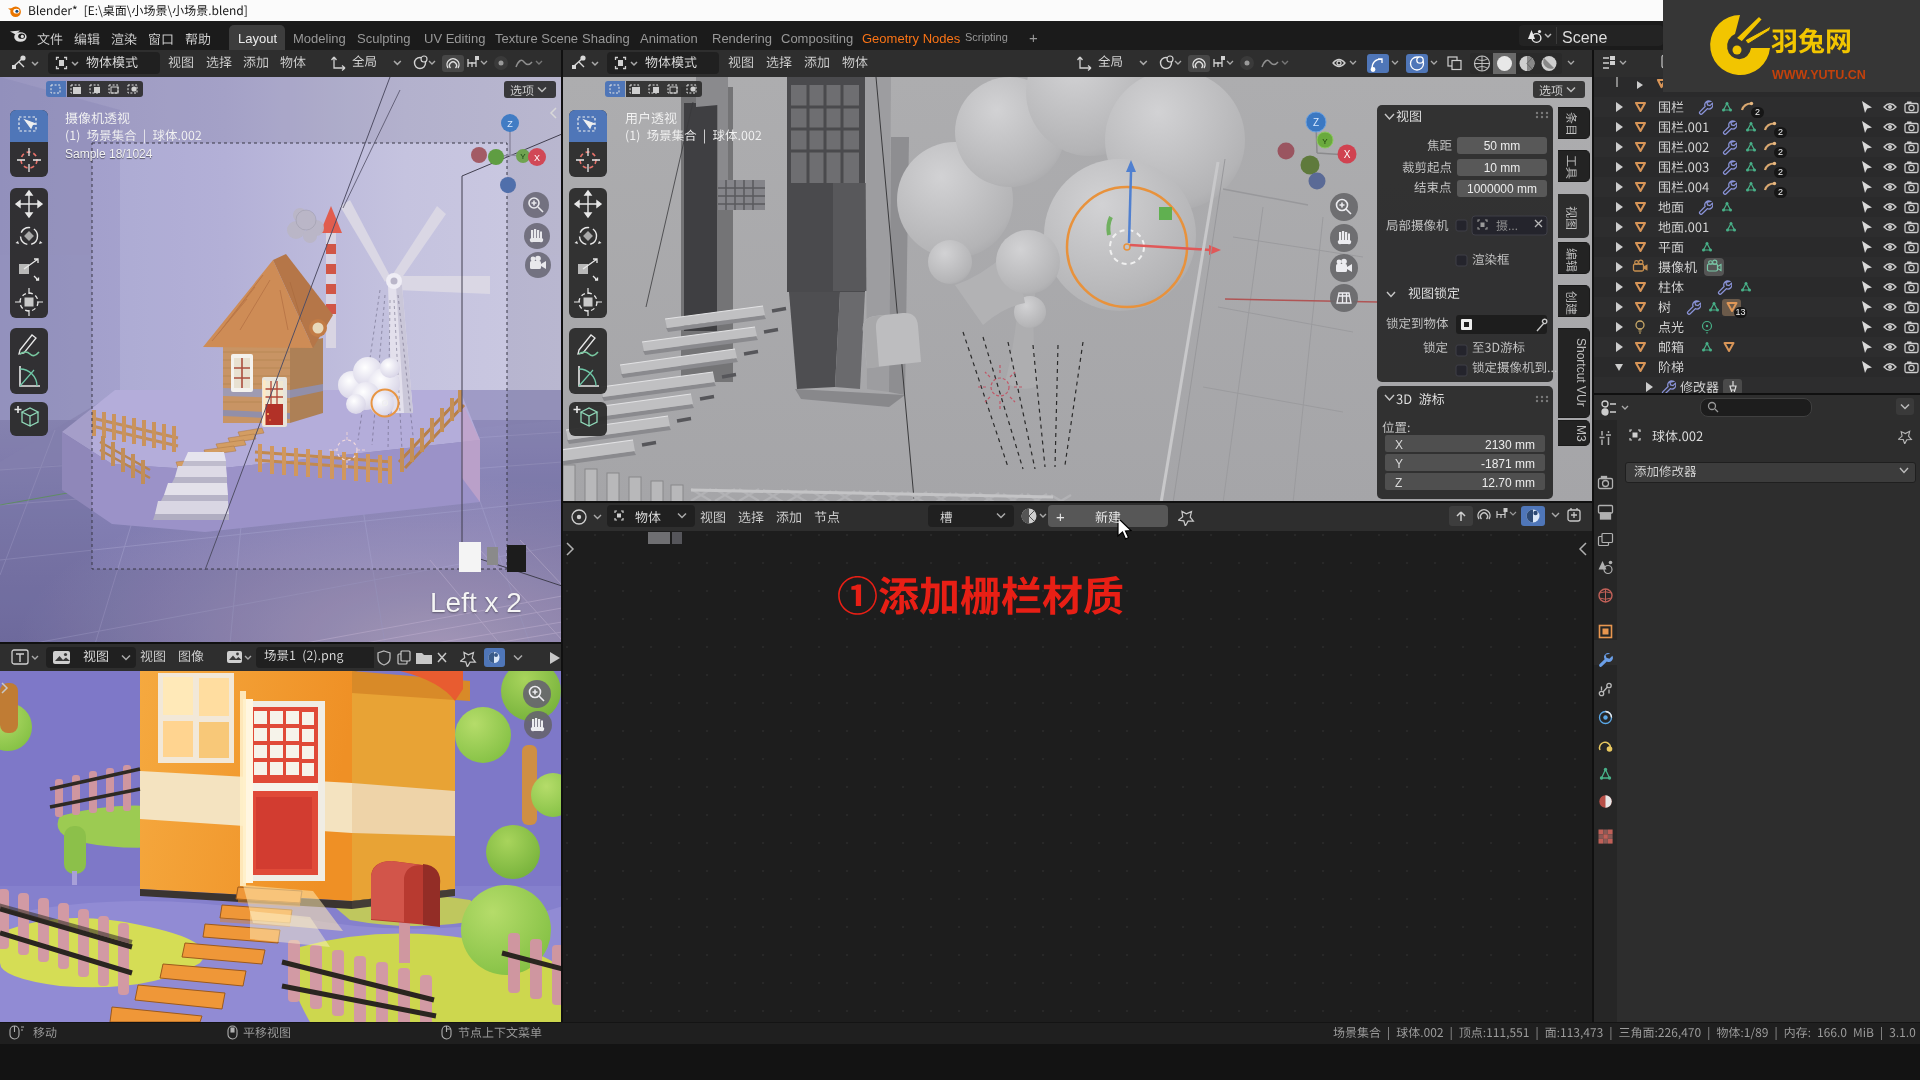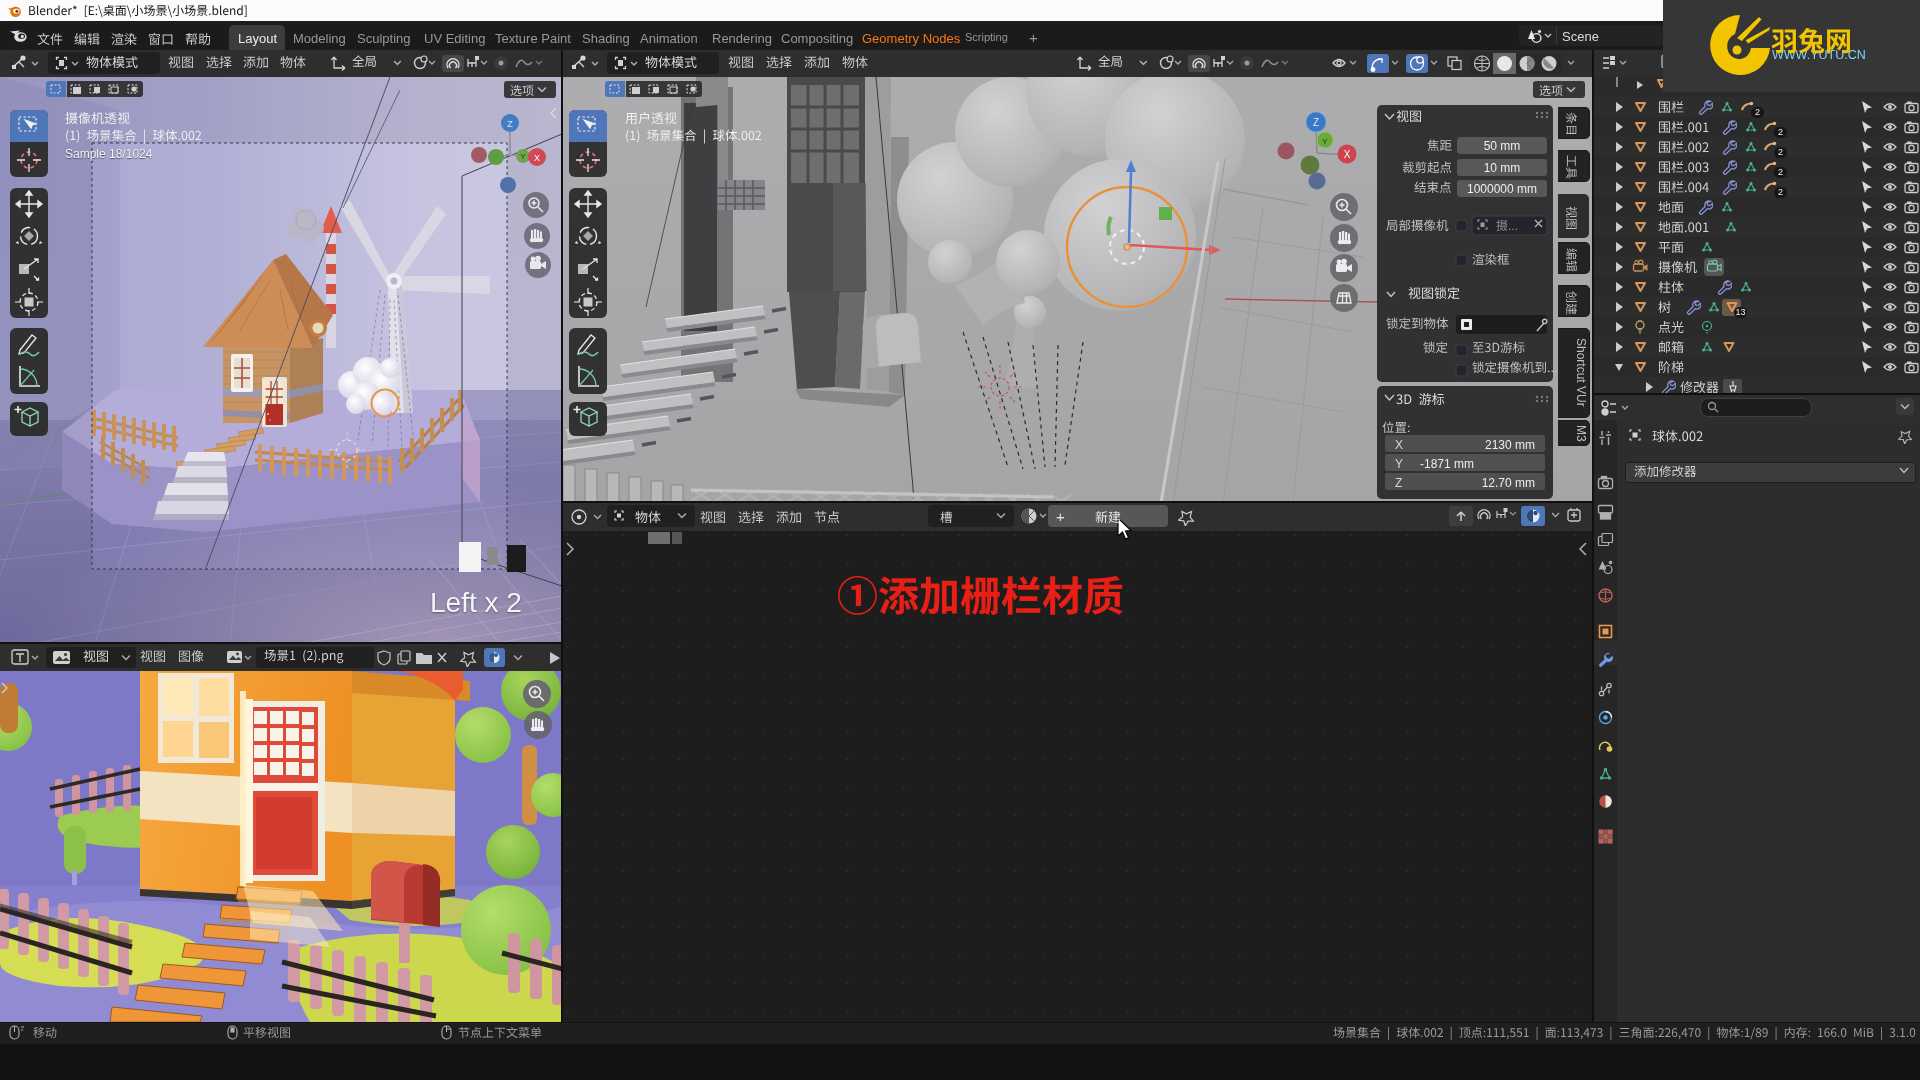--- a/index.html
+++ b/index.html
@@ -161,37 +161,37 @@
   </g>
   <ellipse cx="13.6" cy="10.2" rx="3.4" ry="2.6" fill="#1b1b1b"></ellipse>
   <circle cx="14.3" cy="10.4" r="1.6" fill="#dedede"></circle>
 </svg>
 
 <div class="abs" style="left:229px;top:25px;width:56px;height:25px;background:#3d3d3d;border-radius:5px 5px 0 0"></div>
 <div class="txt" style="left:238px;top:31px;font-size:13px;color:#ececec">Layout</div>
 <div class="txt" style="left:293px;top:31px;font-size:13px;color:#989898">Modeling</div>
 <div class="txt" style="left:357px;top:31px;font-size:13px;color:#989898">Sculpting</div>
 <div class="txt" style="left:424px;top:31px;font-size:13px;color:#989898">UV Editing</div>
-<div class="txt" style="left:495px;top:31px;font-size:13px;color:#989898">Texture Paint</div>
+<div class="txt" style="left:495px;top:31px;font-size:13px;color:#989898">Texture Scene</div>
 <div class="txt" style="left:582px;top:31px;font-size:13px;color:#989898">Shading</div>
 <div class="txt" style="left:640px;top:31px;font-size:13px;color:#989898">Animation</div>
 <div class="txt" style="left:712px;top:31px;font-size:13px;color:#989898">Rendering</div>
 <div class="txt" style="left:781px;top:31px;font-size:13px;color:#989898">Compositing</div>
 <div class="txt" style="left:862px;top:31px;font-size:13px;color:#f97316">Geometry Nodes</div>
 <div class="txt" style="left:965px;top:31px;font-size:11px;color:#989898">Scripting</div>
 <div class="txt" style="left:1029px;top:29px;font-size:15px;color:#989898">+</div>
 
 <div class="abs" style="left:1519px;top:25px;width:144px;height:21px;background:#232323;border-radius:4px"></div>
 <svg class="abs" style="left:1526px;top:28px" width="26" height="16" viewBox="0 0 26 16">
   <path d="M5.5 2 L9 11 L2 11 Z" fill="#e8e8e8"></path>
   <circle cx="10.5" cy="10" r="4.4" fill="none" stroke="#e8e8e8" stroke-width="1.4"></circle>
   <circle cx="13.5" cy="3.5" r="1.6" fill="#e8e8e8"></circle>
   <path d="M19 6 l3 3 l3 -3" stroke="#bbb" stroke-width="1.5" fill="none"></path>
 </svg>
-<div class="txt" style="left:1562px;top:29px;font-size:13px;color:#dcdcdc">Scene</div>
+<div class="txt" style="left:1562px;top:29px;font-size:16px;color:#dcdcdc">Scene</div>
 <div class="abs" style="left:1556px;top:27px;width:1px;height:17px;background:#3a3a3a"></div>
 
 <div class="abs" style="left:0;top:50px;width:562px;height:27px;background:#2e2e2e"></div>
 <svg class="abs" style="left:10px;top:54px" width="32" height="19" viewBox="0 0 32 19">
  <path d="M3 13 L14 3 M9 8 l5 5" stroke="#d8d8d8" stroke-width="1.4" fill="none"></path>
  <circle cx="13" cy="4" r="2.6" fill="#d8d8d8"></circle>
     <rect x="2" y="11" width="4" height="4" fill="#d8d8d8"></rect>
  <path d="M22 8 l3 3 l3 -3" stroke="#aaa" stroke-width="1.5" fill="none"></path>
 </svg>
 <div class="abs" style="left:48px;top:52px;width:112px;height:22px;background:#202020;border-radius:4px"></div>
@@ -1775,21 +1775,21 @@
 <div class="abs" style="left:1592px;top:50px;width:2px;height:972px;background:#101010"></div>
 <div class="abs" style="left:1592px;top:393px;width:328px;height:2px;background:#101010"></div>
 
 <div class="abs" style="left:1663px;top:0;width:257px;height:92px;background:#363636"></div>
 <svg class="abs" style="left:1703px;top:10px" width="75" height="72" viewBox="0 0 75 72">
  <path d="M37 5 A30 30 0 1 0 67 38 L48 38 A12 13 0 1 1 32 24 Z" fill="#f2c500"></path>
  <path d="M33 28 L56 6 l3.5 3.5 L39 32 Z" fill="#f2c500" stroke="#363636" stroke-width="1.5"></path>
  <path d="M42 30 L68 16 l-1.5 4.5 L45 34 Z" fill="#f2c500" stroke="#363636" stroke-width="1"></path>
  <circle cx="34" cy="40" r="4.5" fill="#f2c500"></circle>
 </svg>
-<div class="txt" style="left:1772px;top:48px;font-size:12.5px;font-weight:normal;color:#7dd3fc">WWW.YUTU.CN</div>
+<div class="txt" style="left:1772px;top:68px;font-size:12.5px;font-weight:bold;color:#c2410c">WWW.YUTU.CN</div>
 <div id="tl">
     <svg style="position:absolute;left:26px;top:3px;pointer-events:none" width="226" height="15">
       <g transform="translate(2,12) scale(0.012000,-0.012000)" fill="#1c1c1c">
         <use href="#g0" x="0"></use>
         <use href="#g1" x="657"></use>
         <use href="#g2" x="941"></use>
         <use href="#g3" x="1495"></use>
         <use href="#g4" x="2105"></use>
         <use href="#g2" x="2725"></use>
         <use href="#g5" x="3279"></use>
@@ -2449,15 +2449,15 @@
         <use href="#g97" x="2000"></use>
       </g>
     </svg>
     <div class="txt" style="left:1457px;top:139px;width:90px;text-align:center;font-size:12px;color:#ededed">50 mm</div>
     <div class="txt" style="left:1457px;top:161px;width:90px;text-align:center;font-size:12px;color:#ededed">10 mm</div>
     <div class="txt" style="left:1457px;top:182px;width:90px;text-align:center;font-size:12px;color:#ededed">1000000 mm</div>
     <div class="txt" style="left:1395px;top:438px;font-size:12px;color:#d8d8d8">X</div>
     <div class="txt" style="left:1395px;top:457px;font-size:12px;color:#d8d8d8">Y</div>
     <div class="txt" style="left:1395px;top:476px;font-size:12px;color:#d8d8d8">Z</div>
     <div class="txt" style="left:1420px;top:438px;width:115px;text-align:right;font-size:12px;color:#ededed">2130 mm</div>
-    <div class="txt" style="left:1420px;top:457px;width:115px;font-size:12px;color:#ededed">-1871 mm</div>
+    <div class="txt" style="left:1420px;top:457px;width:115px;text-align:right;font-size:12px;color:#ededed">-1871 mm</div>
     <div class="txt" style="left:1420px;top:476px;width:115px;text-align:right;font-size:12px;color:#ededed">12.70 mm</div>
   </div>
 
 </body></html>

